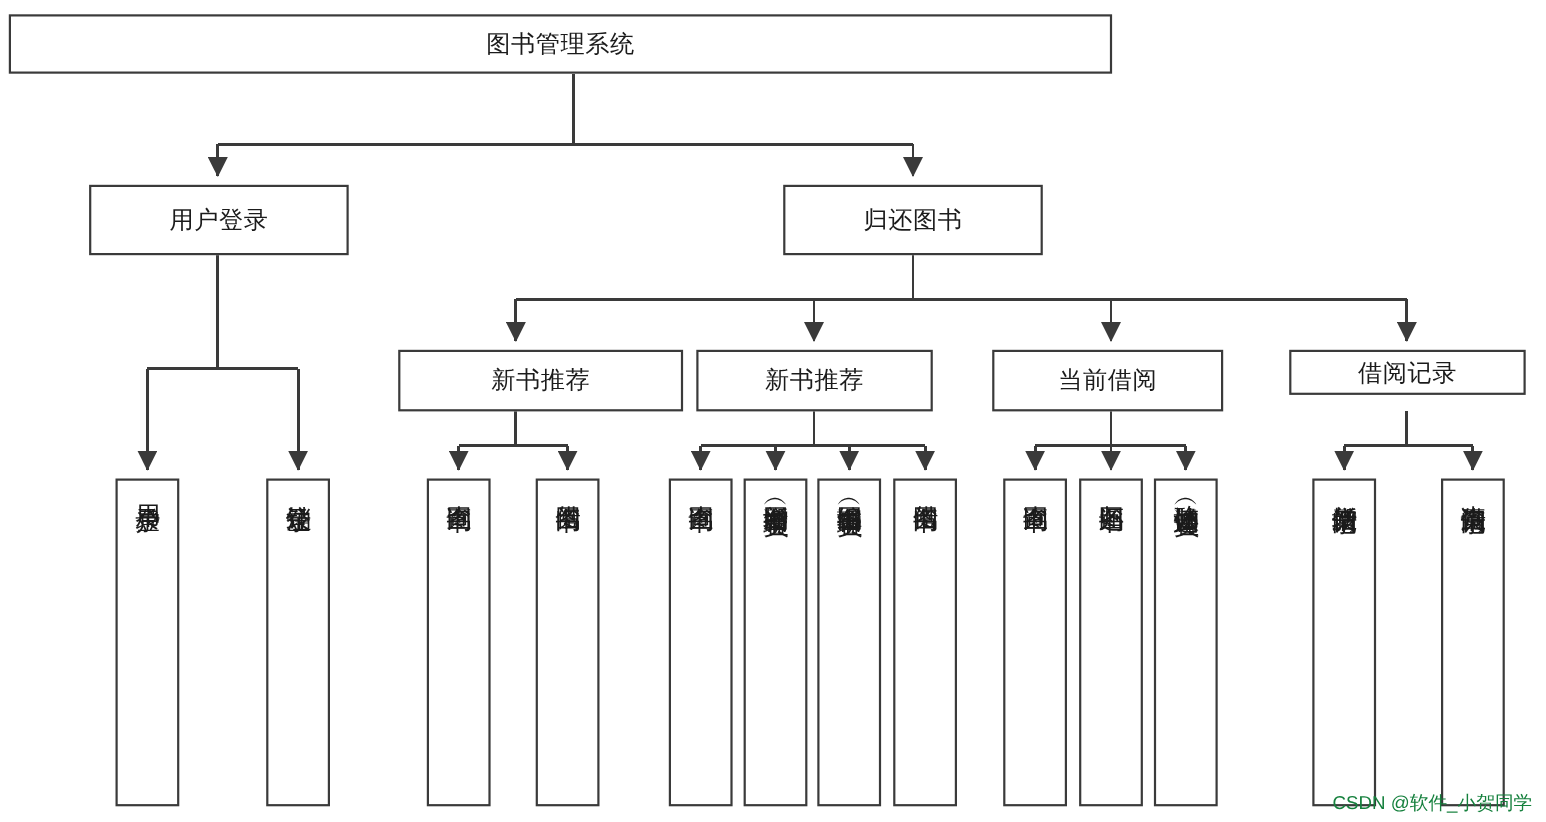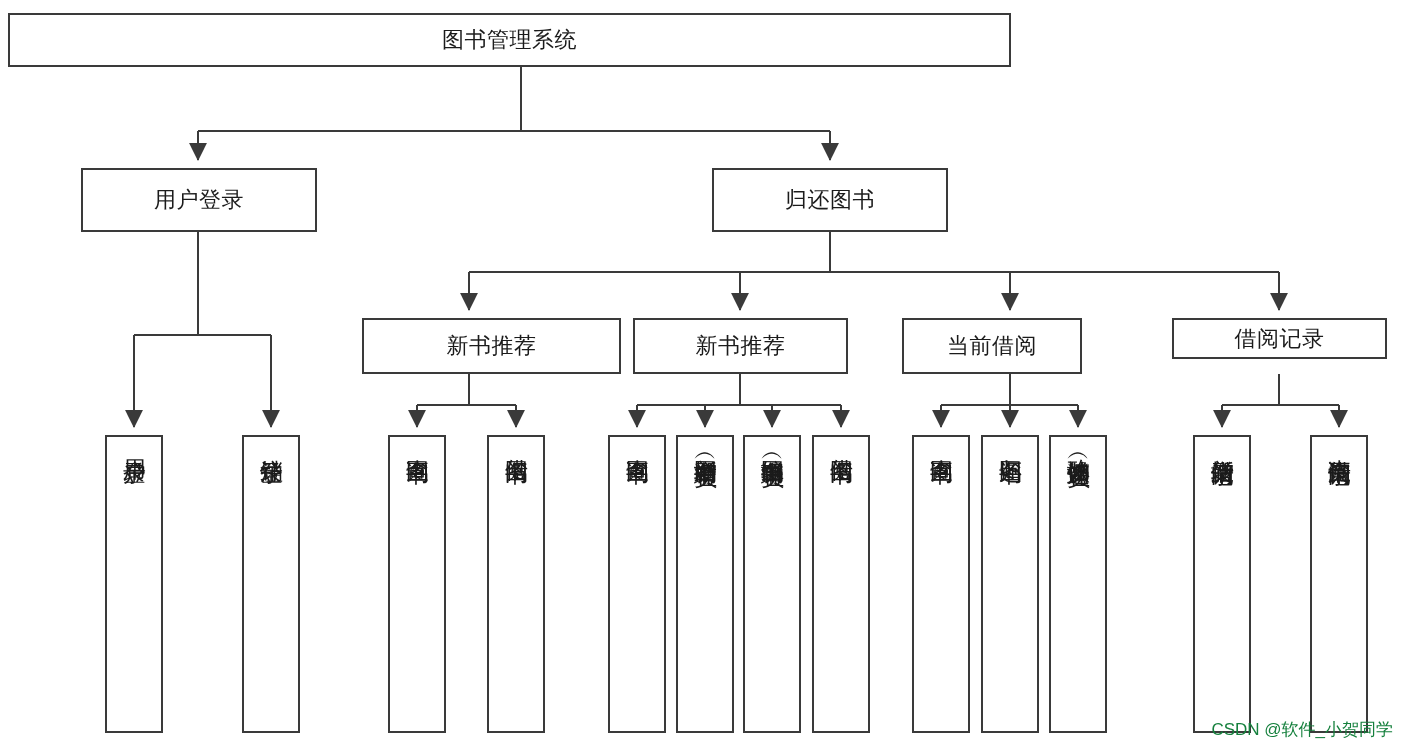--- a/index.html
+++ b/index.html
@@ -145,21 +145,21 @@
   </div>
 
   <div class="node horiz" style="left:362px; top:318px; width:259px; height:56px;">
     <span class="node-label">新书推荐</span>
   </div>
 
   <div class="node horiz" style="left:633px; top:318px; width:215px; height:56px;">
     <span class="node-label">新书推荐</span>
   </div>
 
-  <div class="node horiz" style="left:902px; top:318px; width:180px; height:56px;">
+  <div class="node horiz" style="left:902px; top:318px; width:210px; height:56px;">
     <span class="node-label">当前借阅</span>
   </div>
 
   <div class="node horiz" style="left:1172px; top:318px; width:215px; height:41px;">
     <span class="node-label">借阅记录</span>
   </div>
 
   <div class="node vert" style="left:105px; top:435px; width:58px; height:298px;">
     <span class="node-label">用户登录</span>
   </div>

